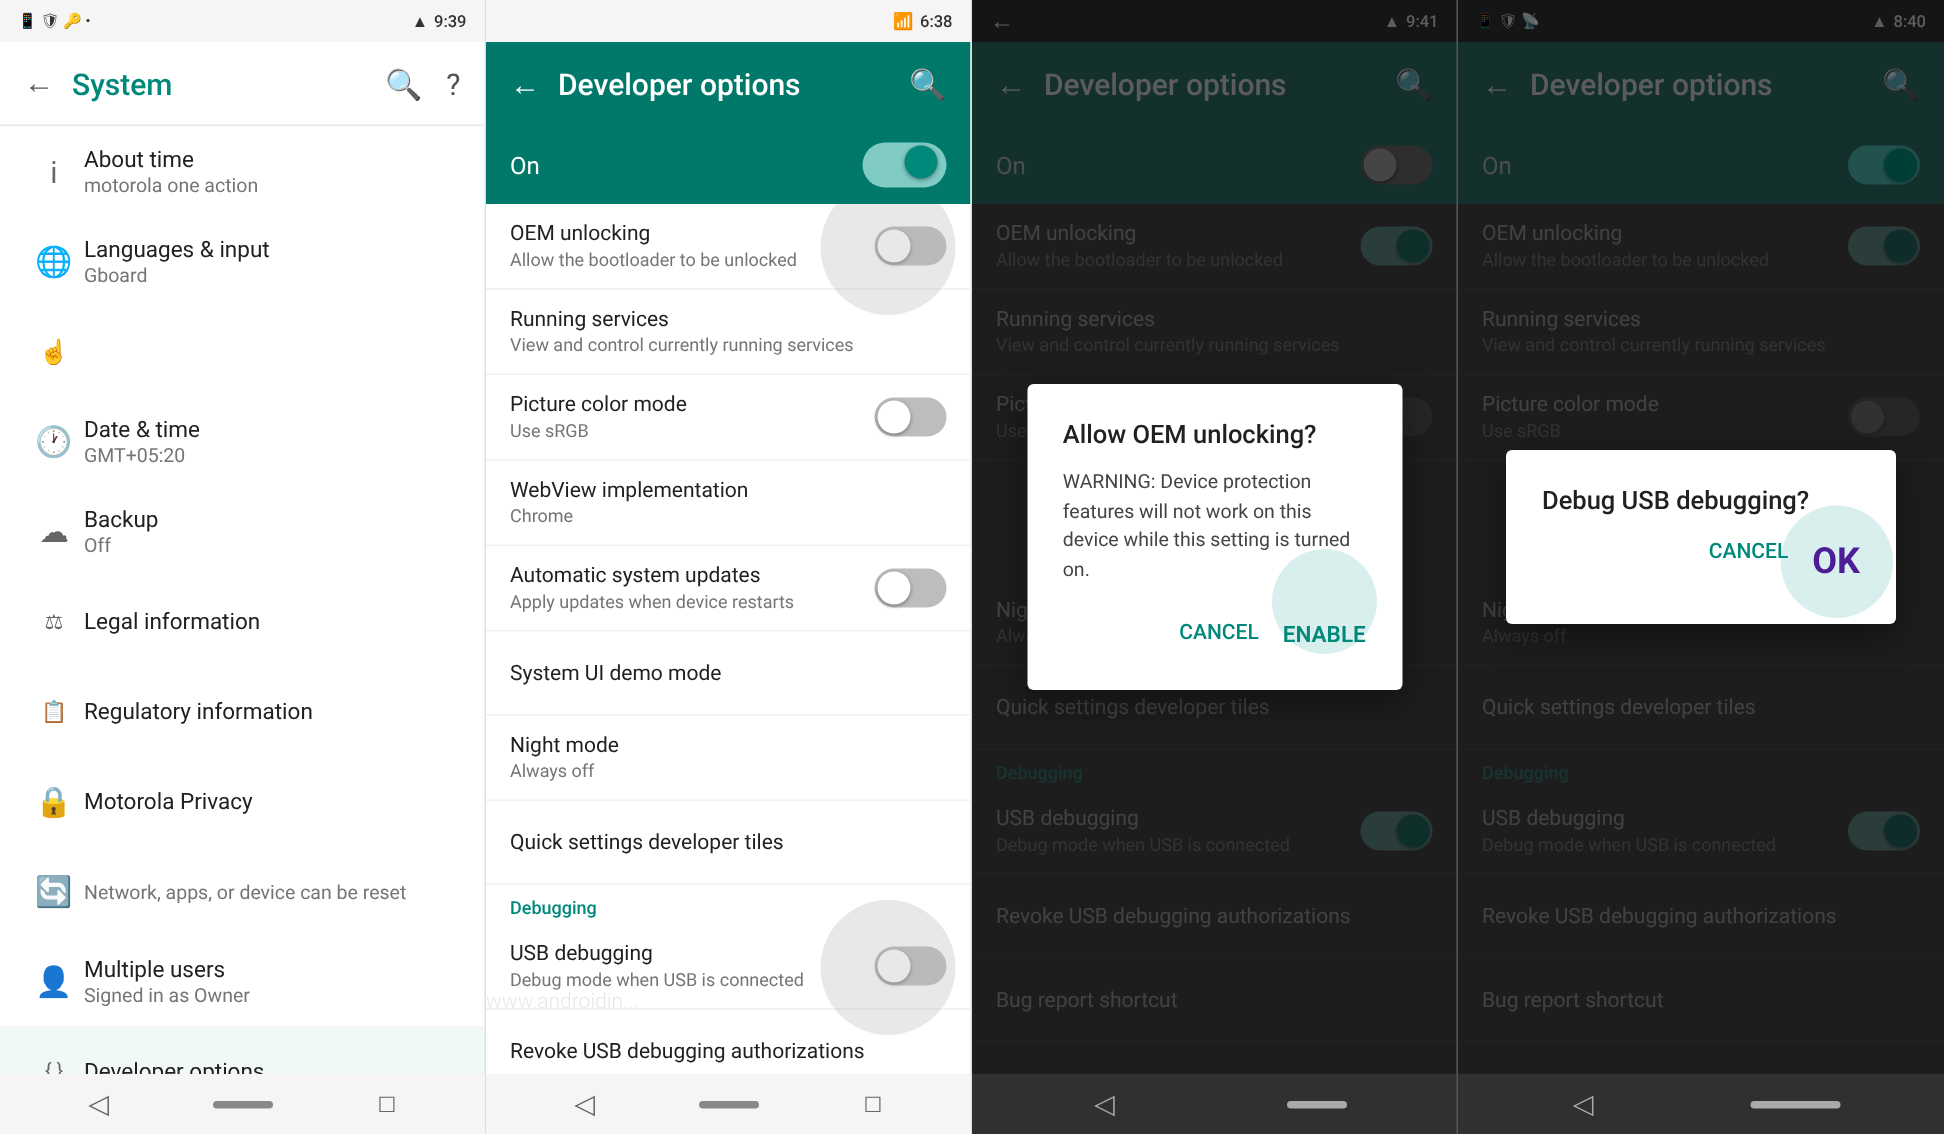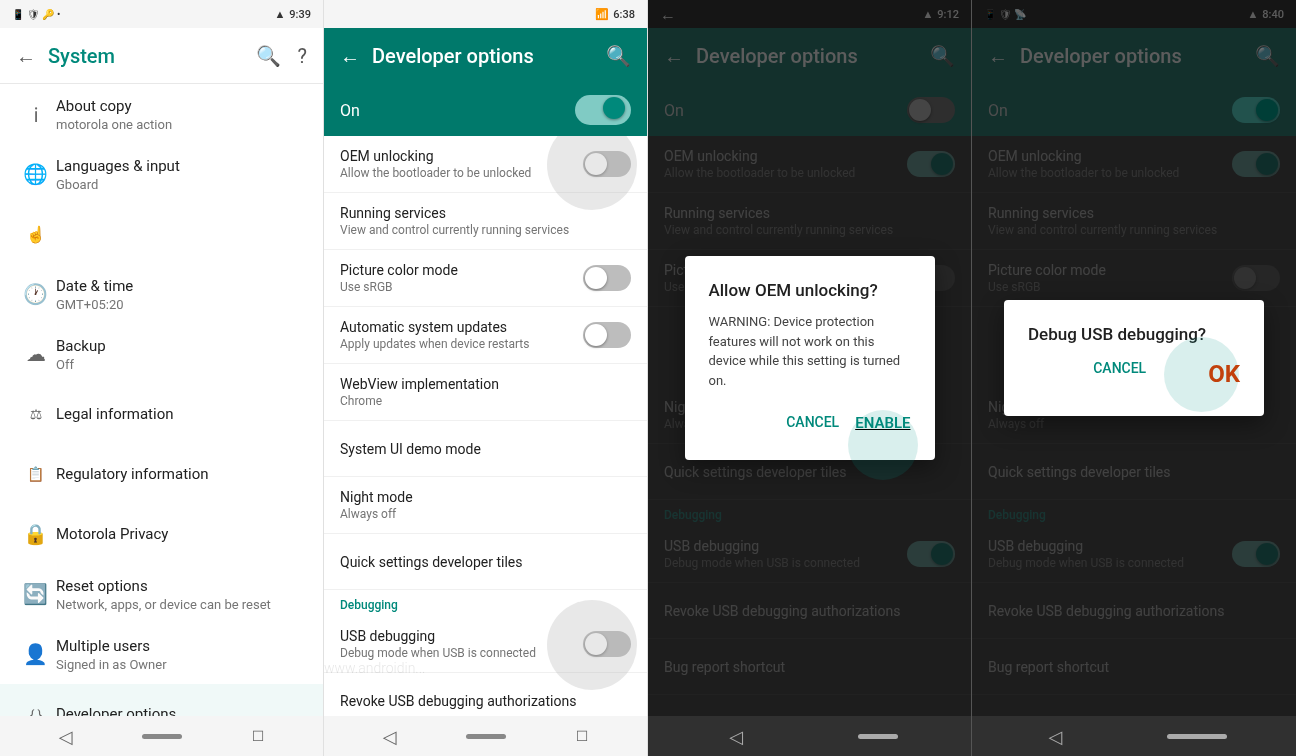--- a/index.html
+++ b/index.html
@@ -57,21 +57,21 @@
     .dev-setting-title { font-size: 14px; color: #212121; }
     .dev-setting-title-dark { color: #e0e0e0; }
     .dev-setting-sub { font-size: 12px; color: #757575; margin-top: 2px; }
     .dev-setting-sub-dark { color: #9e9e9e; }
     .section-label { padding: 8px 16px 4px; font-size: 12px; color: #00897b; font-weight: 500; }
     .dialog { background: #fff; border-radius: 4px; padding: 24px; width: 260px; box-shadow: 0 8px 24px rgba(0,0,0,0.4); }
     .dialog-title { font-size: 17px; font-weight: 500; color: #212121; margin-bottom: 12px; }
     .dialog-body { font-size: 13px; color: #444; line-height: 1.5; margin-bottom: 20px; }
     .dialog-actions { display: flex; justify-content: flex-end; gap: 16px; }
     .dialog-btn { font-size: 14px; font-weight: 500; color: #00897b; cursor: pointer; padding: 4px 0; text-transform: uppercase; }
-    .dialog-btn-ok { font-size: 22px; font-weight: 700; color: #c2410c; margin-left: 46px; }
+    .dialog-btn-ok { font-size: 22px; font-weight: 700; color: #4c1d95; }
 
     
     .nav-bar { height: 40px; display: flex; align-items: center; justify-content: space-around; padding: 0 20px; }
     .nav-bar-light { background: #f5f5f5; }
     .nav-bar-dark { background: #303030; }
     .nav-btn { font-size: 18px; color: #666; cursor: pointer; padding: 4px 8px; }
     .nav-btn-dark { color: #aaa; }
     .nav-home { width: 40px; height: 5px; border-radius: 3px; background: #888; }
     .nav-home-dark { background: #aaa; }
     .nav-home-wide { width: 60px; }
@@ -108,21 +108,21 @@
     <div class="app-bar-icons">
       <span class="app-bar-icon icon-light">🔍</span>
       <span class="app-bar-icon icon-light">?</span>
     </div>
   </div>
 
   <div class="scroll-content">
     <div class="settings-item">
       <div class="settings-item-icon">ℹ</div>
       <div class="settings-item-text">
-        <div class="settings-item-title">About copy</div>
+        <div class="settings-item-title">About time</div>
         <div class="settings-item-subtitle">motorola one action</div>
       </div>
     </div>
     <div class="settings-item">
       <div class="settings-item-icon">🌐</div>
       <div class="settings-item-text">
         <div class="settings-item-title">Languages &amp; input</div>
         <div class="settings-item-subtitle">Gboard</div>
       </div>
     </div>
@@ -157,21 +157,20 @@
     </div>
     <div class="settings-item">
       <div class="settings-item-icon">🔒</div>
       <div class="settings-item-text">
         <div class="settings-item-title">Motorola Privacy</div>
       </div>
     </div>
     <div class="settings-item">
       <div class="settings-item-icon">🔄</div>
       <div class="settings-item-text">
-        <div class="settings-item-title">Reset options</div>
         <div class="settings-item-subtitle">Network, apps, or device can be reset</div>
       </div>
     </div>
     <div class="settings-item">
       <div class="settings-item-icon">👤</div>
       <div class="settings-item-text">
         <div class="settings-item-title">Multiple users</div>
         <div class="settings-item-subtitle">Signed in as Owner</div>
       </div>
     </div>
@@ -246,34 +245,34 @@
           <div class="dev-setting-title">Picture color mode</div>
           <div class="dev-setting-sub">Use sRGB</div>
         </div>
         <div class="toggle toggle-off">
           <div class="toggle-knob toggle-knob-off"></div>
         </div>
       </div>
     </div>
 
     <div class="dev-setting">
+      <div class="dev-setting-title">WebView implementation</div>
+      <div class="dev-setting-sub">Chrome</div>
+    </div>
+
+    <div class="dev-setting">
       <div class="dev-setting-row">
         <div>
           <div class="dev-setting-title">Automatic system updates</div>
           <div class="dev-setting-sub">Apply updates when device restarts</div>
         </div>
         <div class="toggle toggle-off">
           <div class="toggle-knob toggle-knob-off"></div>
         </div>
       </div>
-    </div>
-
-    <div class="dev-setting">
-      <div class="dev-setting-title">WebView implementation</div>
-      <div class="dev-setting-sub">Chrome</div>
     </div>
 
     <div class="dev-setting">
       <div class="dev-setting-title">System UI demo mode</div>
     </div>
 
     <div class="dev-setting">
       <div class="dev-setting-title">Night mode</div>
       <div class="dev-setting-sub">Always off</div>
     </div>
@@ -315,21 +314,21 @@
 </div>
 
 <div class="panel panel-3 panel-rel" style="position:relative;">
 
   <div class="status-bar status-bar-dark">
     <div class="status-left">
       <span style="font-size:16px;color:#ccc;">←</span>
     </div>
     <div class="status-right">
       <span style="font-size:11px;color:#ccc">▲</span>
-      <span style="font-weight:500;color:#ccc">9:12</span>
+      <span style="font-weight:500;color:#ccc">9:41</span>
     </div>
   </div>
 
   <div class="app-bar" style="background:#2a6b63;">
     <span style="color:#ccc;font-size:20px;cursor:pointer">←</span>
     <span class="app-bar-title" style="color:#ccc;">Developer options</span>
     <div class="app-bar-icons">
       <span class="app-bar-icon" style="color:#ccc">🔍</span>
     </div>
   </div>
@@ -395,21 +394,21 @@
       <div class="dev-setting-title dev-setting-title-dark">Bug report shortcut</div>
     </div>
   </div>
 
   <div style="position:absolute;top:0;left:0;right:0;bottom:40px;background:rgba(0,0,0,0.55);display:flex;align-items:center;justify-content:center;z-index:10;">
     <div class="dialog" style="width:250px;">
       <div class="dialog-title">Allow OEM unlocking?</div>
       <div class="dialog-body">WARNING: Device protection features will not work on this device while this setting is turned on.</div>
       <div class="dialog-actions">
         <span class="dialog-btn">Cancel</span>
-        <div style="position:relative;display:flex;align-items:flex-start;justify-content:center;text-decoration:underline;">
+        <div style="position:relative;display:flex;align-items:flex-end;justify-content:center;">
           <div style="width:70px;height:70px;border-radius:50%;background:rgba(0,150,136,0.15);position:absolute;"></div>
           <span class="dialog-btn" style="position:relative;z-index:1;font-size:15px;font-weight:600;">Enable</span>
         </div>
       </div>
     </div>
   </div>
 
   <div class="nav-bar nav-bar-dark">
     <span class="nav-btn nav-btn-dark">◁</span>
     <div class="nav-home nav-home-dark"></div>

